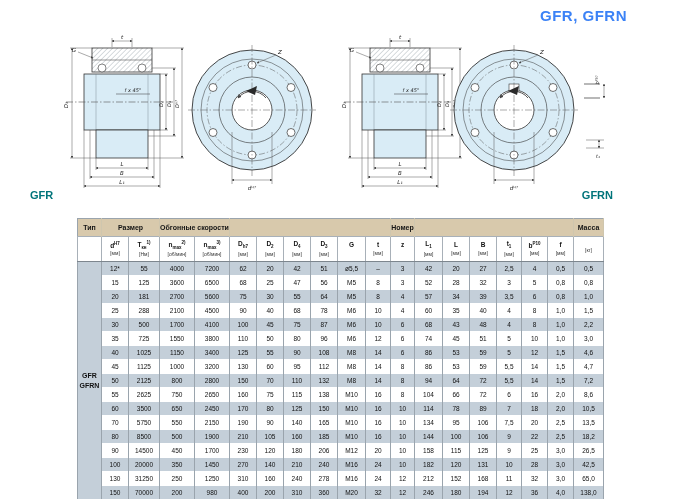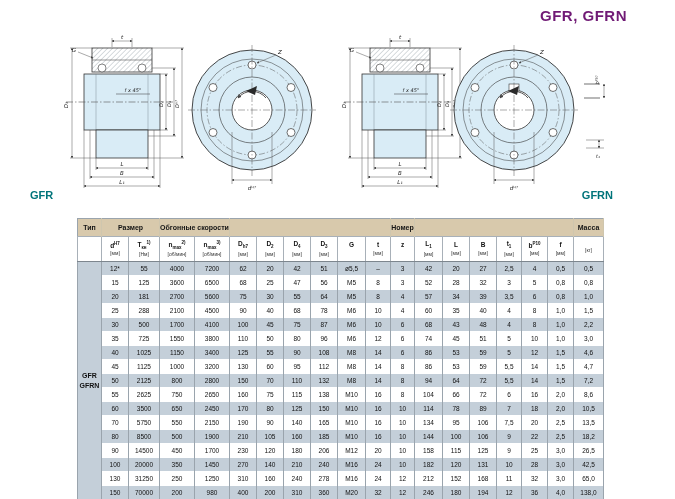--- a/index.html
+++ b/index.html
@@ -1,18 +1,18 @@
 <!DOCTYPE html>
 <html><head>
 <meta charset="utf-8">
 <style>
   html,body{margin:0;padding:0;background:#e8e8e8;}
   .page{position:relative;width:675px;height:499px;background:#ffffff;overflow:hidden;
         font-family:"Liberation Sans",sans-serif;}
-  .title{position:absolute;top:7px;right:48px;font-size:15px;font-weight:bold;color:#701a75;
+  .title{position:absolute;top:7px;right:48px;font-size:15px;font-weight:bold;color:#3b82f6;
          letter-spacing:.5px;}
   .caption{position:absolute;font-size:11px;font-weight:bold;color:#00747a;}
   .cap-gfr{left:30px;top:189px;}
   .cap-gfrn{right:62px;top:189px;}
   .dwg{position:absolute;}
   .dwg svg{display:block;}
   svg text{font-family:"DejaVu Sans",sans-serif;fill:#222;}
   .dimtxt{font-size:5.5px;font-style:italic;}
   .dimtxt-sm{font-size:5px;font-style:italic;}
 

